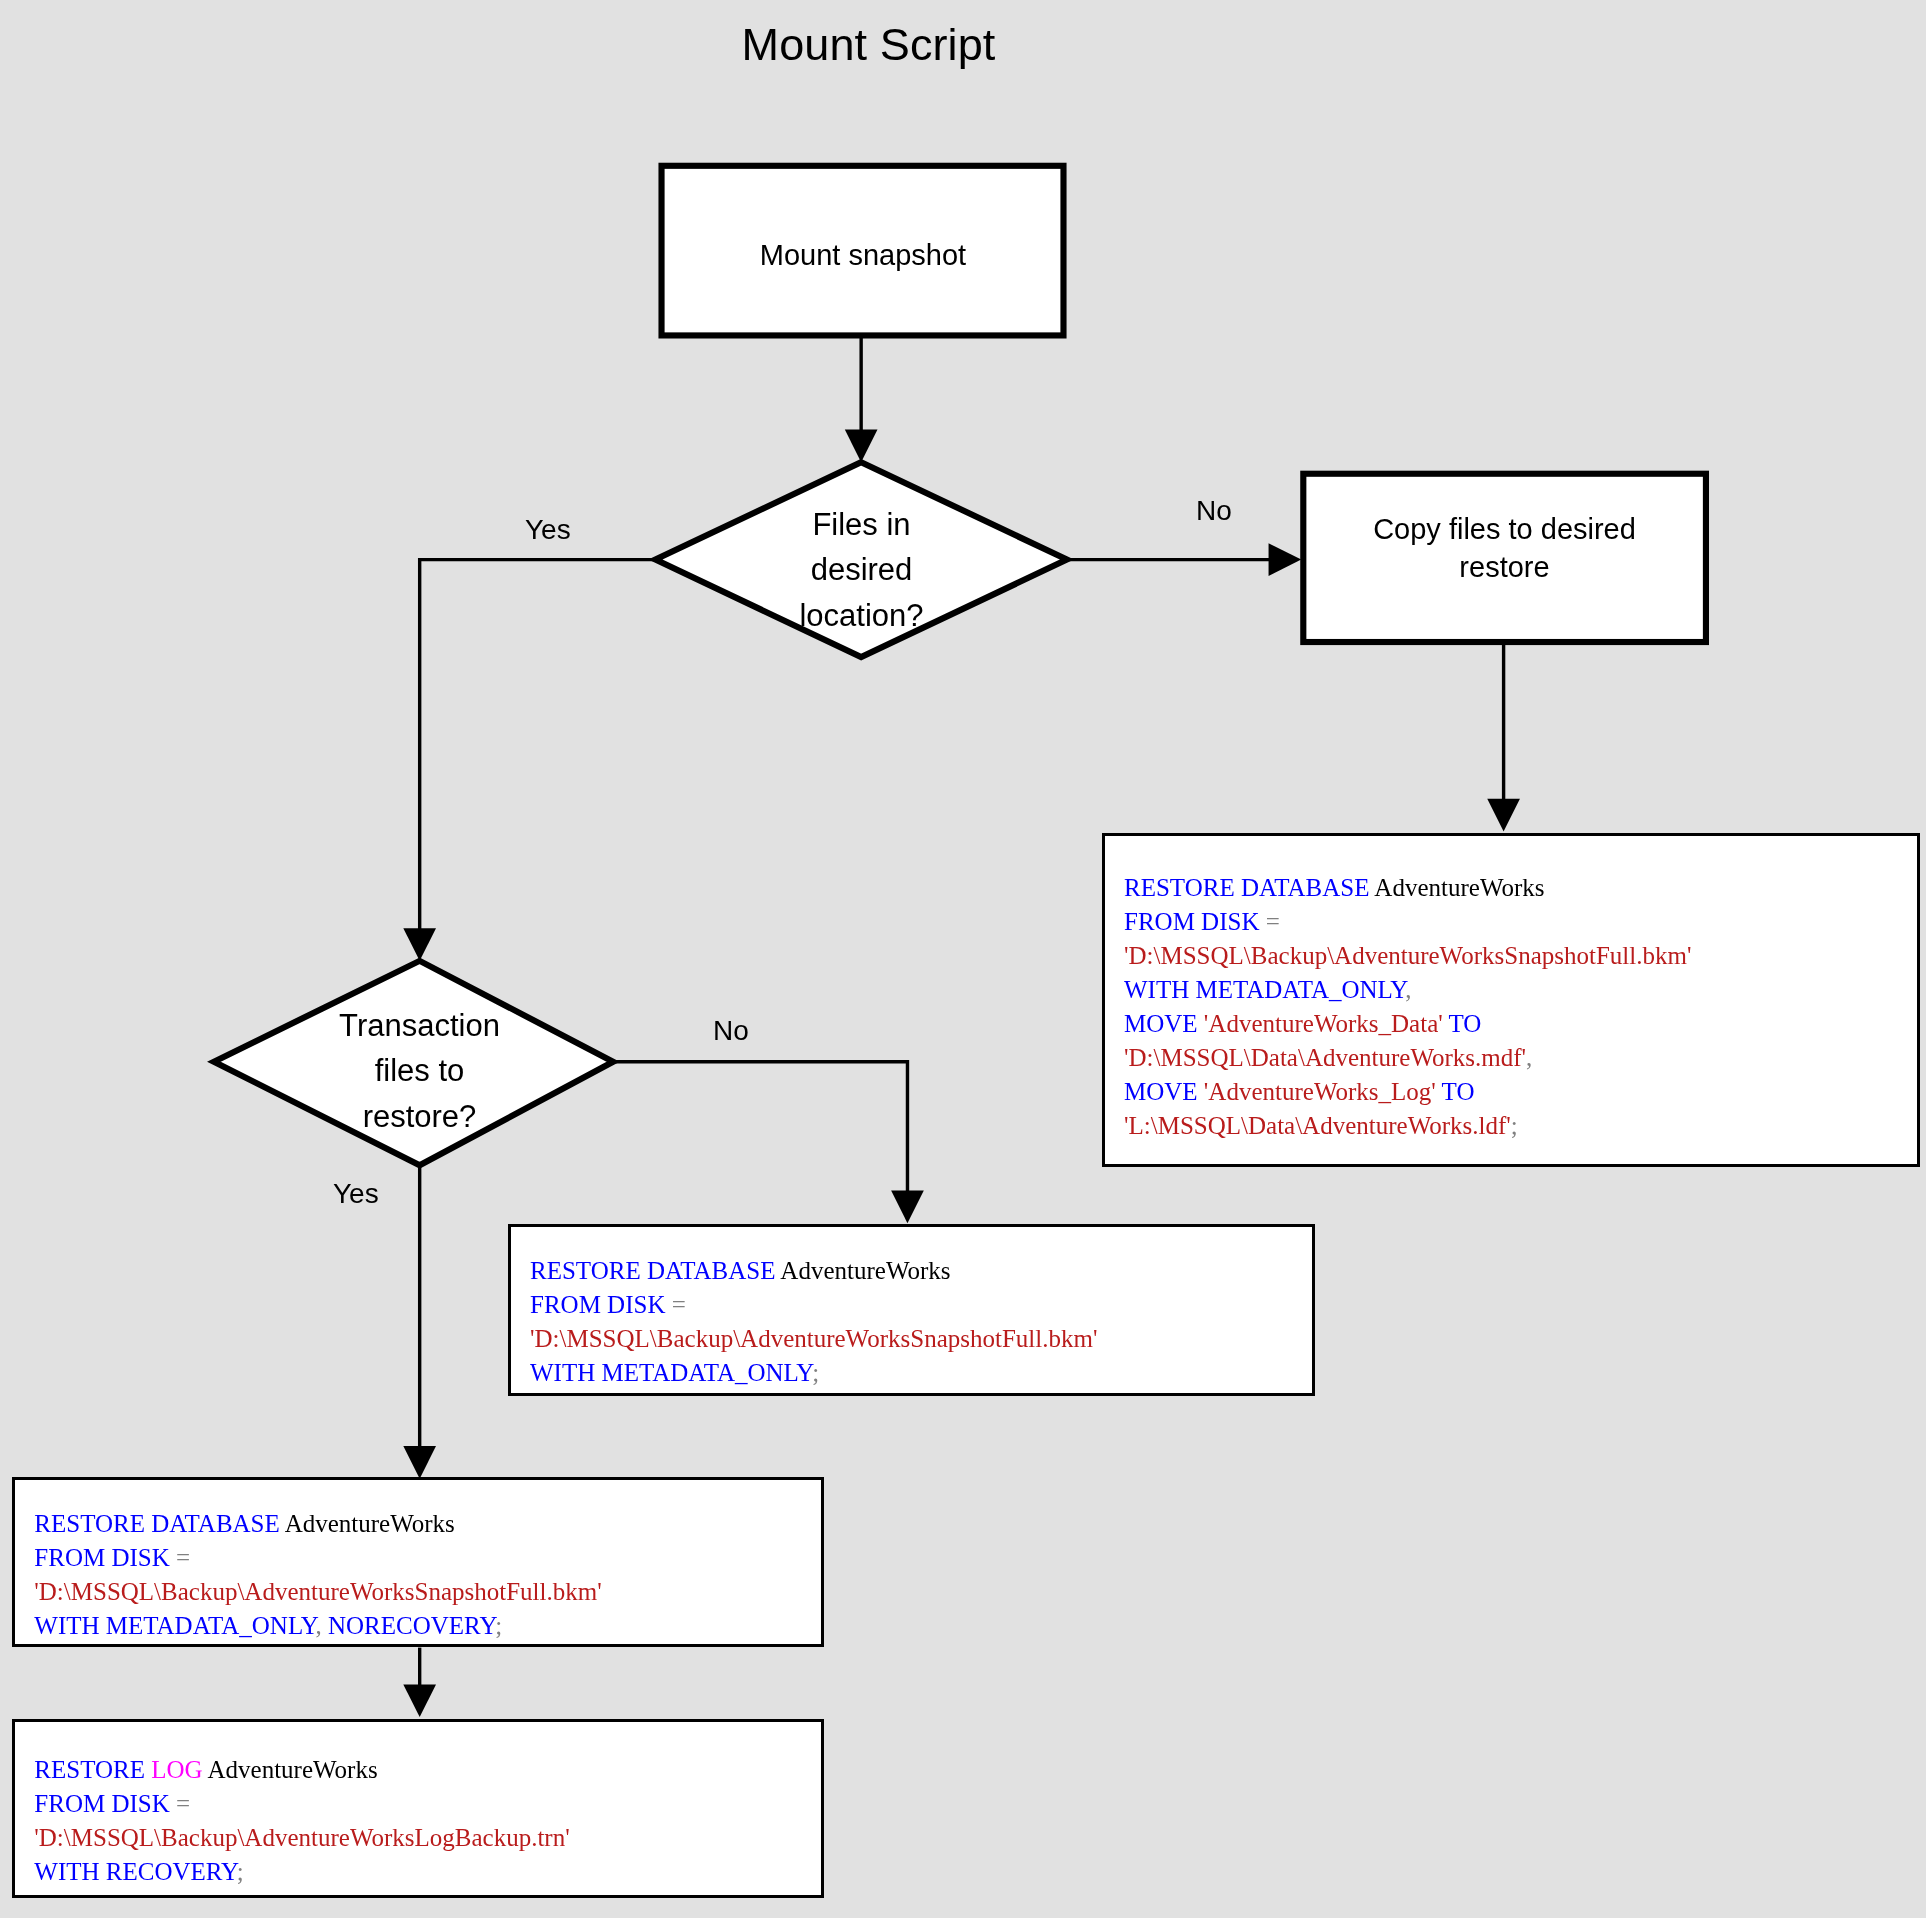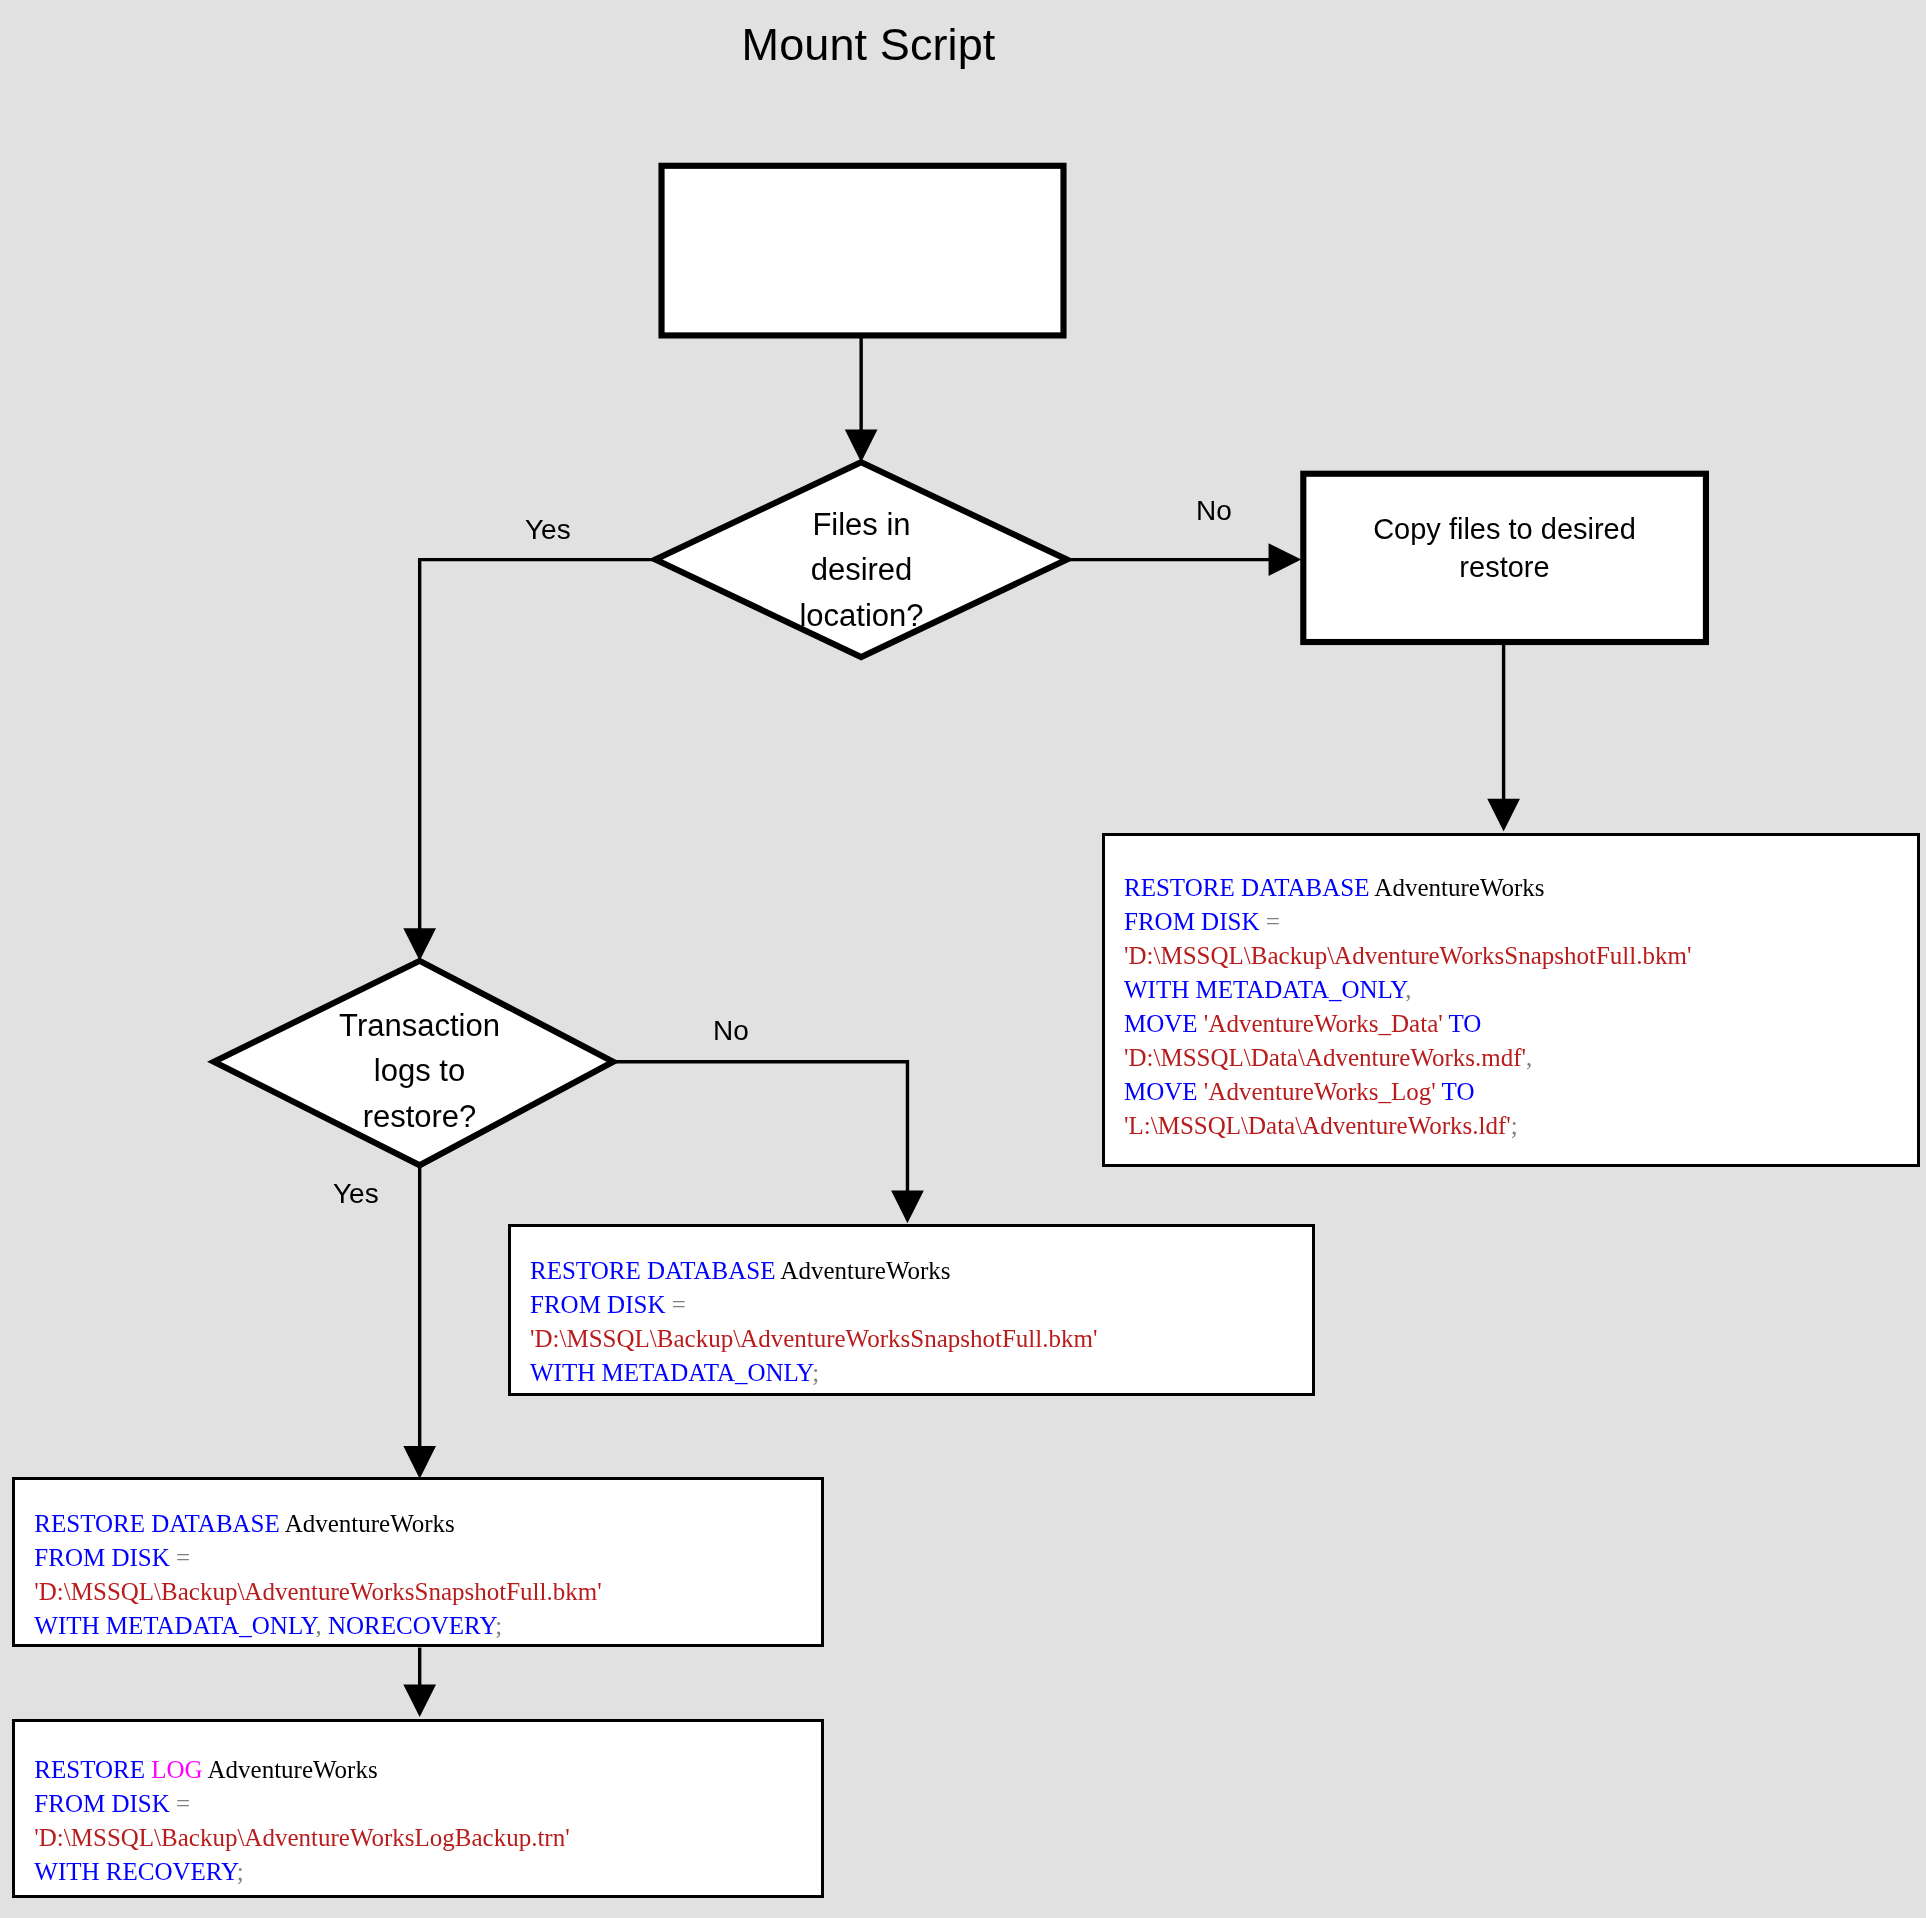--- a/index.html
+++ b/index.html
@@ -129,35 +129,36 @@
 
     <polygon points="1264,678 1566,821 1264,964 962,821" fill="#ffffff" stroke="#000000" stroke-width="9"></polygon>
 
     <rect x="1913" y="695" width="591" height="247" fill="#ffffff" stroke="#000000" stroke-width="9"></rect>
 
     <polygon points="616,1410 900,1558 616,1710 314,1558" fill="#ffffff" stroke="#000000" stroke-width="9"></polygon>
   </svg>
 
   <div class="title">Mount Script</div>
 
+  <div class="node-text proc-text" style="left:662px; top:237px; width:402px;">Mount snapshot</div>
 
   <div class="node-text dec-text" style="left:725px; top:502px; width:273px;">
     <div>Files in</div>
     <div>desired</div>
     <div>location?</div>
   </div>
 
   <div class="node-text proc-text" style="left:1303px; top:511px; width:403px;text-align:center;">
     <div>Copy files to desired</div>
     <div>restore</div>
   </div>
 
   <div class="node-text dec-text" style="left:283px; top:1003px; width:273px;">
     <div>Transaction</div>
-    <div>logs to</div>
+    <div>files to</div>
     <div>restore?</div>
   </div>
 
   <div class="edge-label" style="left:525px; top:514px;">Yes</div>
   <div class="edge-label" style="left:1196px; top:495px;">No</div>
   <div class="edge-label" style="left:713px; top:1015px;">No</div>
   <div class="edge-label" style="left:333px; top:1178px;">Yes</div>
 
   <div class="code-block" style="left:1102px; top:833px; width:818px; height:334px; padding:35px 0 0 19px;"><span class="code-inner"><span class="kw">RESTORE DATABASE </span><span class="id">AdventureWorks</span></span><span class="code-inner"><span class="kw">FROM DISK </span><span class="pun">=</span></span><span class="code-inner"><span class="str">'D:\MSSQL\Backup\AdventureWorksSnapshotFull.bkm'</span></span><span class="code-inner"><span class="kw">WITH METADATA_ONLY</span><span class="pun">,</span></span><span class="code-inner"><span class="kw">MOVE </span><span class="str">'AdventureWorks_Data'</span><span class="kw"> TO</span></span><span class="code-inner"><span class="str">'D:\MSSQL\Data\AdventureWorks.mdf'</span><span class="pun">,</span></span><span class="code-inner"><span class="kw">MOVE </span><span class="str">'AdventureWorks_Log'</span><span class="kw"> TO</span></span><span class="code-inner"><span class="str">'L:\MSSQL\Data\AdventureWorks.ldf'</span><span class="pun">;</span></span></div>
 

